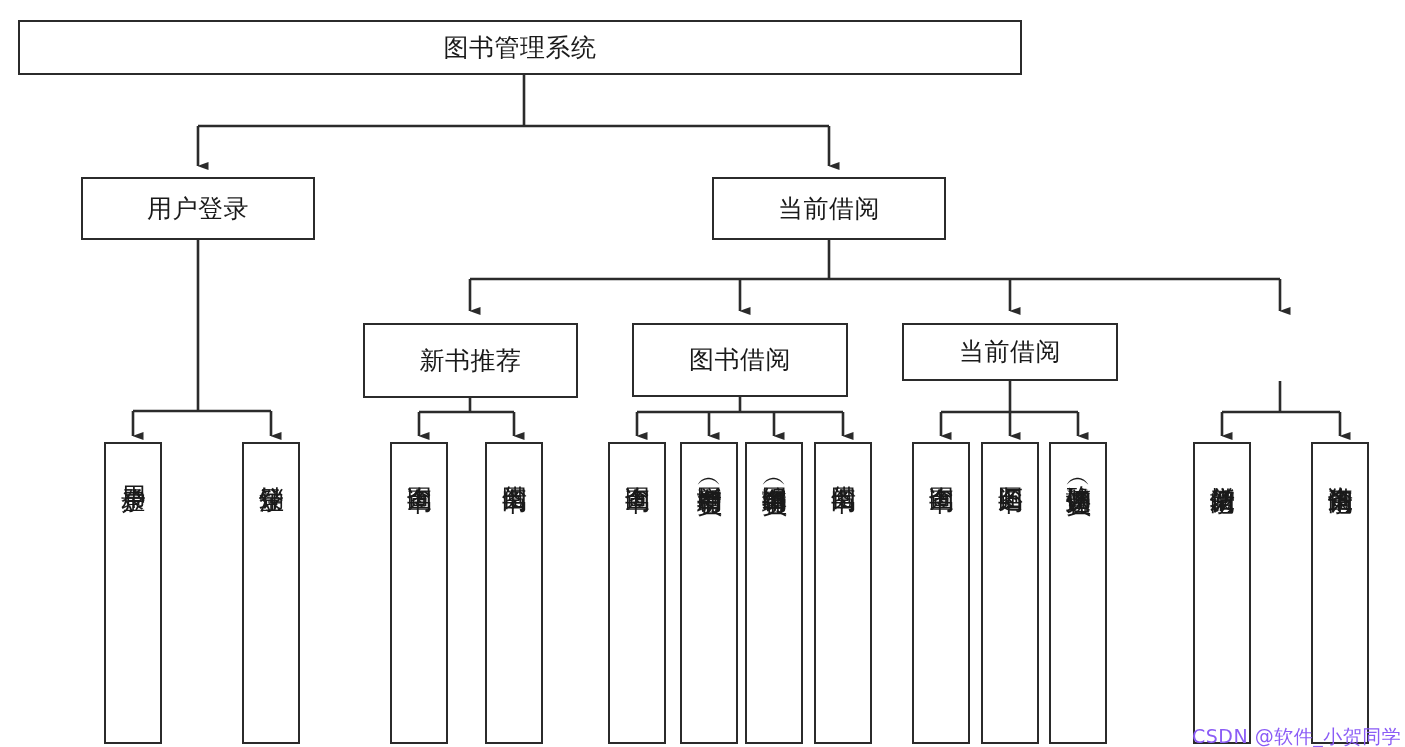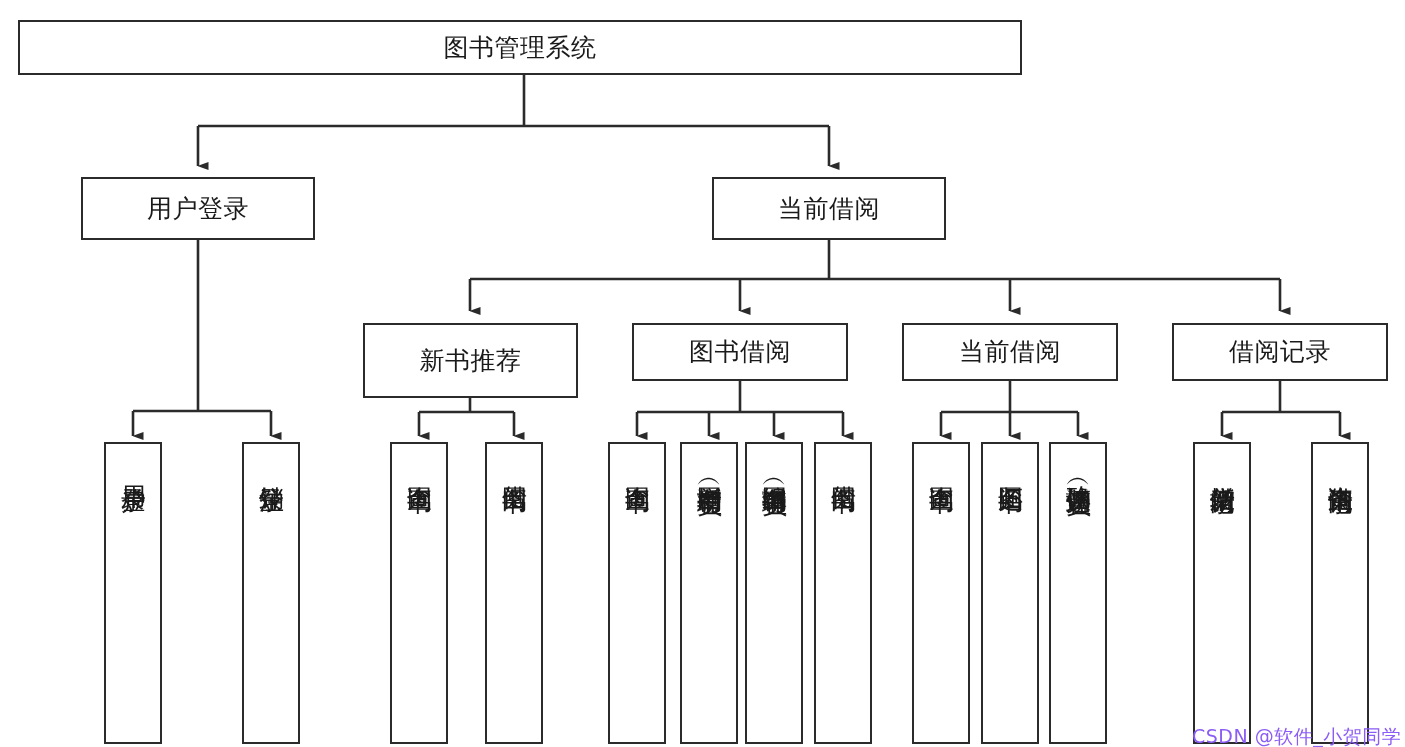--- a/index.html
+++ b/index.html
@@ -132,28 +132,25 @@
   <div class="node horiz" style="left:81px; top:169px; width:234px; height:63px;">
     <span>用户登录</span>
   </div>
   <div class="node horiz" style="left:712px; top:169px; width:234px; height:63px;">
     <span>当前借阅</span>
   </div>
 
   <div class="node horiz" style="left:363px; top:315px; width:215px; height:75px;">
     <span>新书推荐</span>
   </div>
-  <div class="node horiz" style="left:632px; top:315px; width:216px; height:58px;">
+  <div class="node horiz" style="left:632px; top:315px; width:216px; height:74px;">
     <span>图书借阅</span>
   </div>
   <div class="node horiz" style="left:902px; top:315px; width:216px; height:58px;">
     <span>当前借阅</span>
-  </div>
-  <div class="node horiz" style="left:1172px; top:315px; width:216px; height:58px;">
-    <span>借阅记录</span>
   </div>
 
   <div class="node vert" style="left:104px; top:434px; width:58px; height:302px;">
     <span class="vert-label">用户登录</span>
   </div>
   <div class="node vert" style="left:242px; top:434px; width:58px; height:302px;">
     <span class="vert-label">注销登录</span>
   </div>
 
   <div class="node vert" style="left:390px; top:434px; width:58px; height:302px;">

